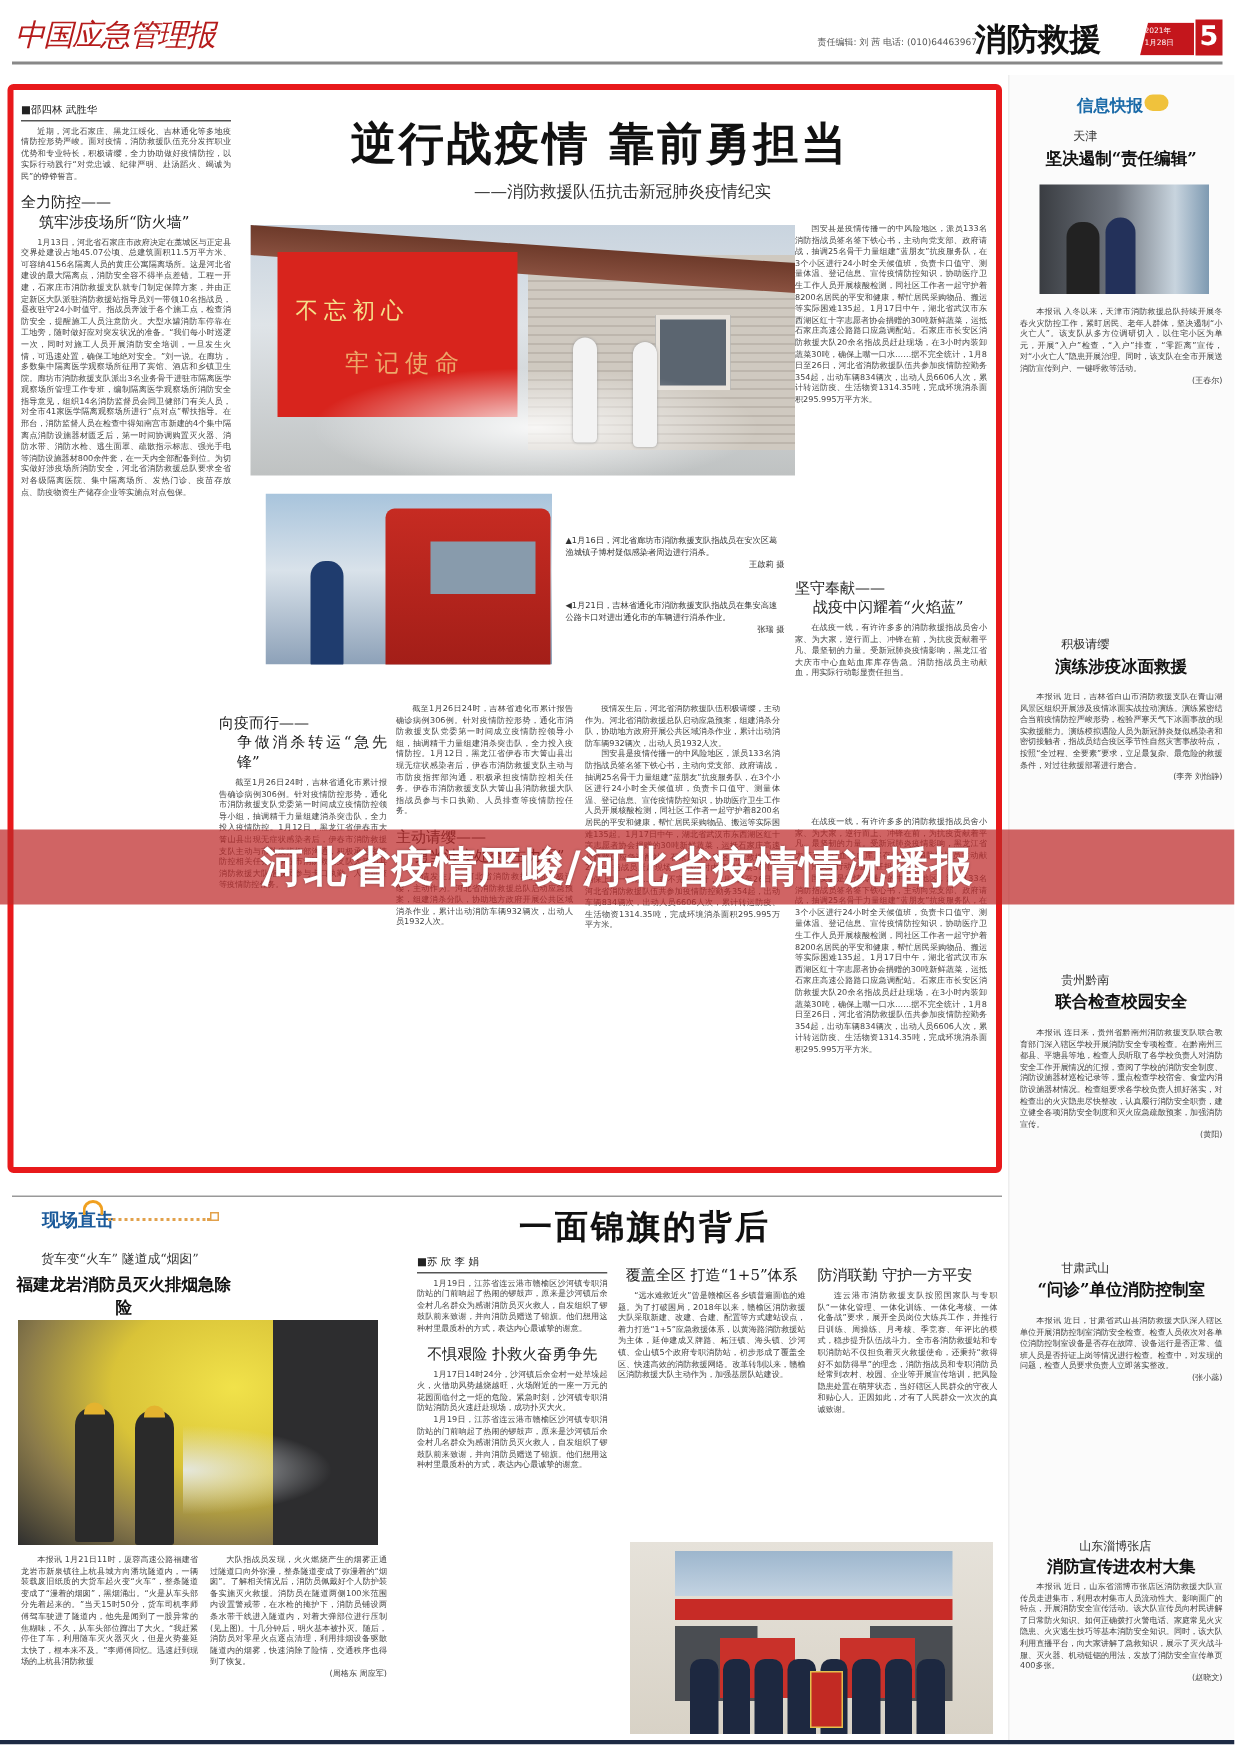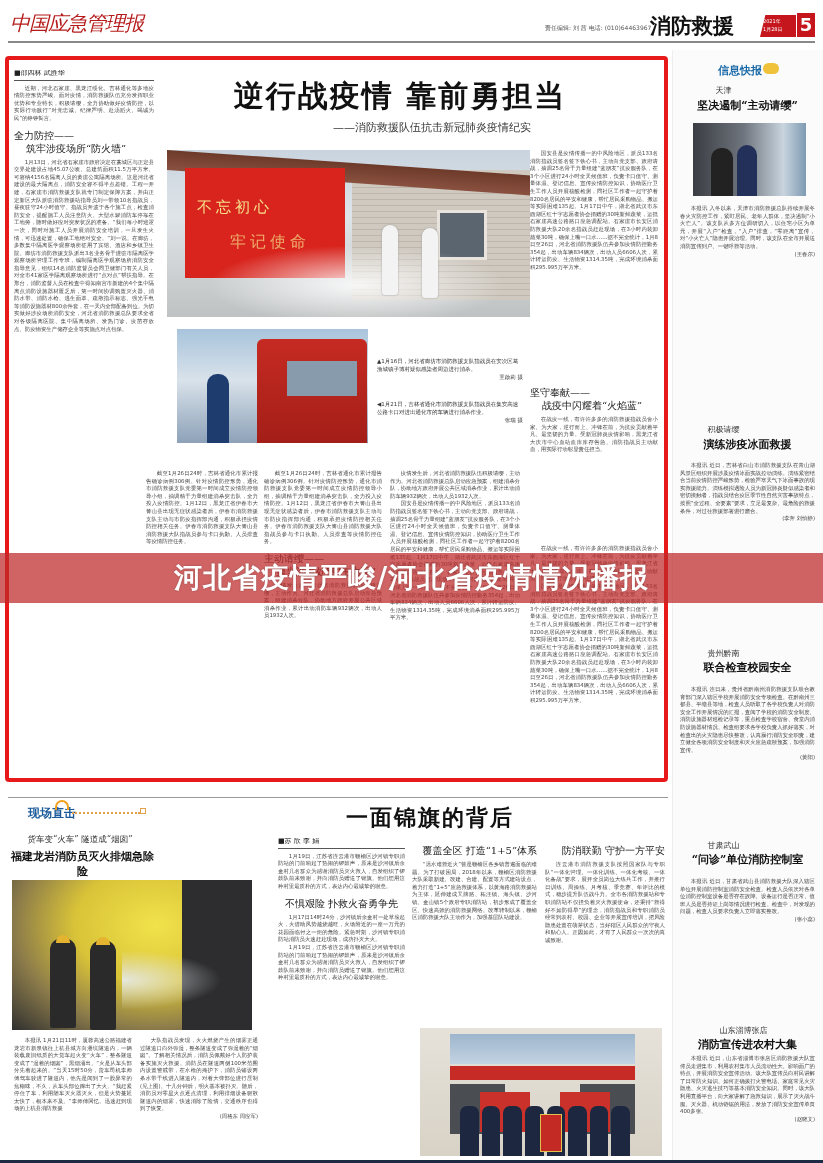--- a/index.html
+++ b/index.html
@@ -20,21 +20,21 @@
 
   
   .col { position: absolute; font-size: 5.4px; line-height: 7.6px; color: #444; overflow: hidden; font-family: "DejaVu Sans", sans-serif; text-align: justify; }
   .col p { text-indent: 2em; }
   .byline { font-size: 7px; color: #222; border-bottom: 1px solid #555; padding-bottom: 2px; margin-bottom: 4px; font-family: "DejaVu Sans", sans-serif; }
   .subhead { font-size: 10px; color: #222; margin: 6px 0 4px 0; line-height: 13px; font-family: "DejaVu Serif", serif; text-indent: 0 !important; }
   .subhead .l2 { display: block; padding-left: 12px; }
 
   
   .headline { position: absolute; left: 170px; top: 76px; width: 460px; text-align: center; font-size: 30px; font-weight: bold; color: #111; letter-spacing: 2px; font-family: "DejaVu Sans", sans-serif; }
-  .subtitle { position: absolute; left: 232px; top: 120px; width: 400px; text-align: center; font-size: 11px; color: #333; font-family: "DejaVu Serif", serif; }
+  .subtitle { position: absolute; left: 215px; top: 120px; width: 400px; text-align: center; font-size: 11px; color: #333; font-family: "DejaVu Serif", serif; }
 
   
   .photo { position: absolute; overflow: hidden; }
   .photo-main { left: 167px; top: 150px; width: 363px; height: 167px;
     background: linear-gradient(180deg, #c9d4df 0%, #dfe4e8 40%, #bfc2c2 100%); }
   .photo-main .roof { position: absolute; left: 0; top: 0; width: 100%; height: 20px; background: linear-gradient(180deg,#6d3a2a,#8a5140); transform: skewY(4deg); transform-origin: left; }
   .photo-main .redwall { position: absolute; left: 18px; top: 18px; width: 160px; height: 110px; background: #d8241d; }
   .photo-main .redwall span { position: absolute; left: 12px; top: 30px; font-size: 15px; color: #f5e08a; font-family: "DejaVu Serif", serif; letter-spacing: 4px; }
   .photo-main .redwall span.l2 { left: 45px; top: 64px; font-size: 16px; opacity: .7; }
   .photo-main .brick { position: absolute; left: 185px; top: 20px; width: 178px; height: 130px; background: repeating-linear-gradient(180deg, #cfc9c0 0 5px, #bdb6ad 5px 6px); }
@@ -150,20 +150,24 @@
 </div>
 <div class="col" style="left:530px;top:380px;width:128px;height:170px;">
   <div class="subhead">
     <span>坚守奉献——</span>
     <span class="l2">战疫中闪耀着“火焰蓝”</span>
   </div>
   <p>在战疫一线，有许许多多的消防救援指战员舍小家、为大家，逆行而上、冲锋在前，为抗疫贡献着平凡、最坚韧的力量。受新冠肺炎疫情影响，黑龙江省大庆市中心血站血库库存告急。消防指战员主动献血，用实际行动彰显责任担当。</p>
 </div>
 
 <div class="col" style="left:146px;top:470px;width:112px;height:300px;">
+  <div class="subhead">
+    <span>向疫而行——</span>
+    <span class="l2">争做消杀转运“急先锋”</span>
+  </div>
   <p>截至1月26日24时，吉林省通化市累计报告确诊病例306例。针对疫情防控形势，通化市消防救援支队党委第一时间成立疫情防控领导小组，抽调精干力量组建消杀突击队，全力投入疫情防控。1月12日，黑龙江省伊春市大箐山县出现无症状感染者后，伊春市消防救援支队主动与市防疫指挥部沟通，积极承担疫情防控相关任务。伊春市消防救援支队大箐山县消防救援大队指战员参与卡口执勤、人员排查等疫情防控任务。</p>
 </div>
 <div class="col" style="left:264px;top:470px;width:118px;height:300px;">
   <p>截至1月26日24时，吉林省通化市累计报告确诊病例306例。针对疫情防控形势，通化市消防救援支队党委第一时间成立疫情防控领导小组，抽调精干力量组建消杀突击队，全力投入疫情防控。1月12日，黑龙江省伊春市大箐山县出现无症状感染者后，伊春市消防救援支队主动与市防疫指挥部沟通，积极承担疫情防控相关任务。伊春市消防救援支队大箐山县消防救援大队指战员参与卡口执勤、人员排查等疫情防控任务。</p>
   <div class="subhead">
     <span>主动请缨——</span>
     <span class="l2">勇当涉疫处突“主力军”</span>
   </div>
   <p>疫情发生后，河北省消防救援队伍积极请缨，主动作为。河北省消防救援总队启动应急预案，组建消杀分队，协助地方政府开展公共区域消杀作业，累计出动消防车辆932辆次，出动人员1932人次。</p>
 </div>
@@ -176,21 +180,21 @@
   <p>国安县是疫情传播一的中风险地区，派员133名消防指战员签名签下铁心书，主动向党支部、政府请战，抽调25名骨干力量组建“蓝朋友”抗疫服务队，在3个小区进行24小时全天候值班，负责卡口值守、测量体温、登记信息、宣传疫情防控知识，协助医疗卫生工作人员开展核酸检测，同社区工作者一起守护着8200名居民的平安和健康，帮忙居民采购物品、搬运等实际困难135起。1月17日中午，湖北省武汉市东西湖区红十字志愿者协会捐赠的30吨新鲜蔬菜，运抵石家庄高速公路路口应急调配站。石家庄市长安区消防救援大队20余名指战员赶赴现场，在3小时内装卸蔬菜30吨，确保上嘴一口水……据不完全统计，1月8日至26日，河北省消防救援队伍共参加疫情防控勤务354起，出动车辆834辆次，出动人员6606人次，累计转运防疫、生活物资1314.35吨，完成环境消杀面积295.995万平方米。</p>
 </div>
 
 <div class="highlight"></div>
 
 <div class="sidebar"></div>
 <div class="sb-badge">信息快报</div>
 <div class="sb-badge-bubble"></div>
 
 <div class="sb-region" style="top:85px;">天津</div>
-<div class="sb-title" style="top:98px;">坚决遏制“主动请缨”</div>
+<div class="sb-title" style="top:98px;">坚决遏制“责任编辑”</div>
 <div class="sb-photo">
     <div class="p1"></div>
     <div class="p2"></div>
   </div>
 <div class="col" style="left:680px;top:205px;width:135px;height:185px;">
   <p>本报讯  入冬以来，天津市消防救援总队持续开展冬春火灾防控工作，紧盯居民、老年人群体，坚决遏制“小火亡人”。该支队从多方位调研切入，以住宅小区为单元，开展“入户”检查，“入户”排查，“零距离”宣传，对“小火亡人”隐患开展治理。同时，该支队在全市开展送消防宣传到户、一键呼救等活动。</p>
   <div style="text-align:right">(王春尔)</div>
 </div>
 
 <div class="sb-region" style="top:424px;">积极请缨</div>
@@ -254,25 +258,25 @@
 </div>
 
 <div class="col" style="left:278px;top:838px;width:127px;height:318px;">
   <div class="byline">■苏 欣  李 娟</div>
   <p>1月19日，江苏省连云港市赣榆区沙河镇专职消防站的门前响起了热闹的锣鼓声，原来是沙河镇后余金村几名群众为感谢消防员灭火救人，自发组织了锣鼓队前来致谢，并向消防员赠送了锦旗。他们想用这种村里最质朴的方式，表达内心最诚挚的谢意。</p>
   <div class="subhead" style="text-align:center;">不惧艰险  扑救火奋勇争先</div>
   <p>1月17日14时24分，沙河镇后余金村一处草垛起火，火借助风势越烧越旺，火场附近的一座一万元的花园面临付之一炬的危险。紧急时刻，沙河镇专职消防站消防员火速赶赴现场，成功扑灭大火。</p>
   <p>1月19日，江苏省连云港市赣榆区沙河镇专职消防站的门前响起了热闹的锣鼓声，原来是沙河镇后余金村几名群众为感谢消防员灭火救人，自发组织了锣鼓队前来致谢，并向消防员赠送了锦旗。他们想用这种村里最质朴的方式，表达内心最诚挚的谢意。</p>
 </div>
 <div class="col" style="left:412px;top:838px;width:125px;height:185px;">
-  <div class="subhead" style="text-align:right;">覆盖全区  打造“1+5”体系</div>
+  <div class="subhead" style="text-align:center;">覆盖全区  打造“1+5”体系</div>
   <p>“远水难救近火”曾是赣榆区各乡镇普遍面临的难题。为了打破困局，2018年以来，赣榆区消防救援大队采取新建、改建、合建、配置等方式建站设点，着力打造“1+5”应急救援体系，以黄海路消防救援站为主体，延伸建成又牌路、柘汪镇、海头镇、沙河镇、金山镇5个政府专职消防站，初步形成了覆盖全区、快速高效的消防救援网络。改革转制以来，赣榆区消防救援大队主动作为，加强基层队站建设。</p>
 </div>
 <div class="col" style="left:545px;top:838px;width:120px;height:185px;">
-  <div class="subhead" style="text-align:right;">防消联勤  守护一方平安</div>
+  <div class="subhead" style="text-align:left;">防消联勤  守护一方平安</div>
   <p>连云港市消防救援支队按照国家队与专职队“一体化管理、一体化训练、一体化考核、一体化备战”要求，展开全员岗位大练兵工作，并推行日训练、周操练、月考核、季竞赛、年评比的模式，稳步提升队伍战斗力。全市各消防救援站和专职消防站不仅担负着灭火救援使命，还秉持“救得好不如防得早”的理念，消防指战员和专职消防员经常到农村、校园、企业等开展宣传培训，把风险隐患处置在萌芽状态，当好辖区人民群众的守夜人和贴心人。正因如此，才有了人民群众一次次的真诚致谢。</p>
 </div>
 
 <div class="photo photo-station">
   <div class="glass"></div>
   <div class="sign"></div>
   <div class="door" style="left:30px;"></div>
   <div class="door" style="left:160px;"></div>
   <div class="engine" style="left:60px;"></div>
   <div class="engine" style="left:140px;"></div>

